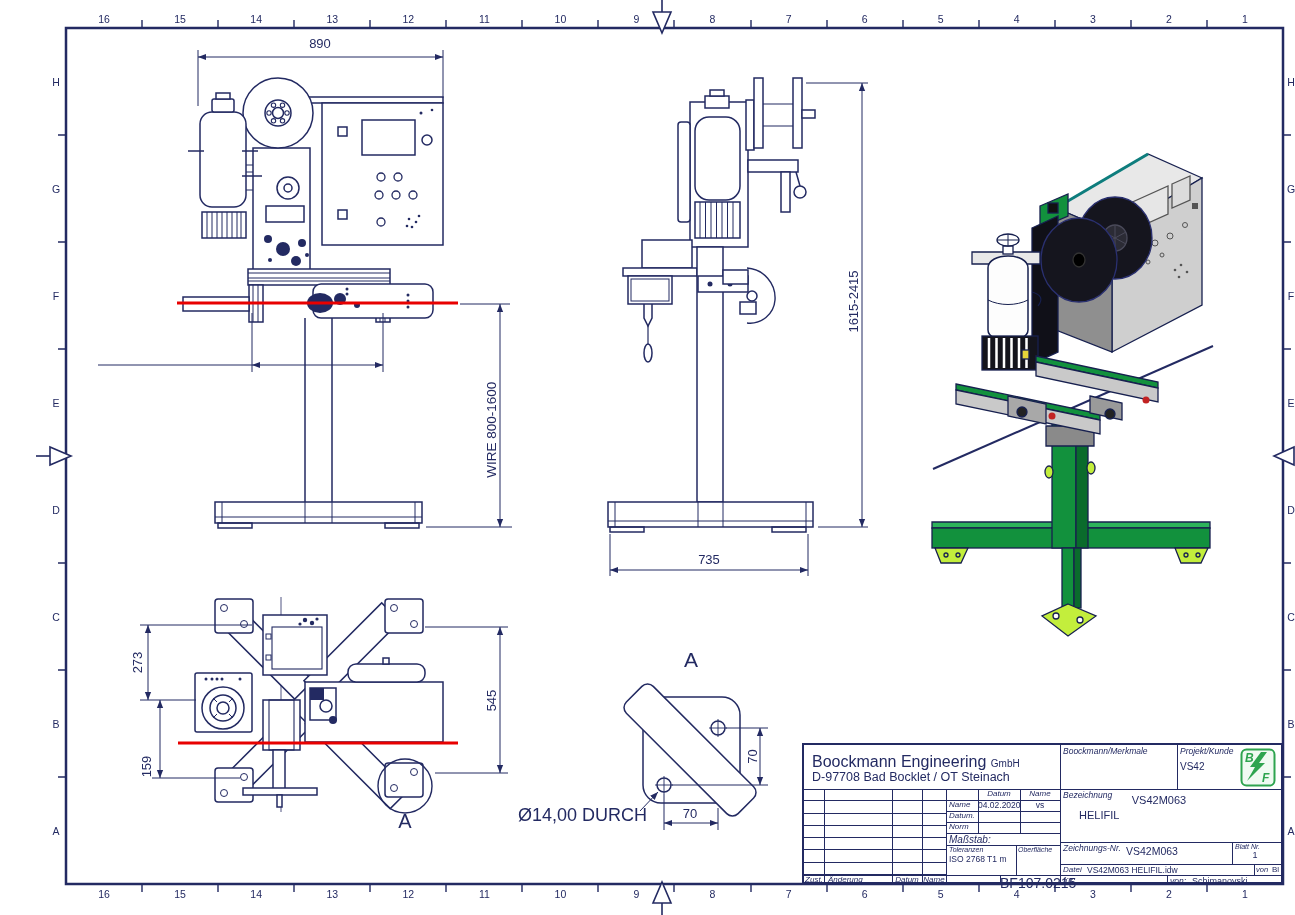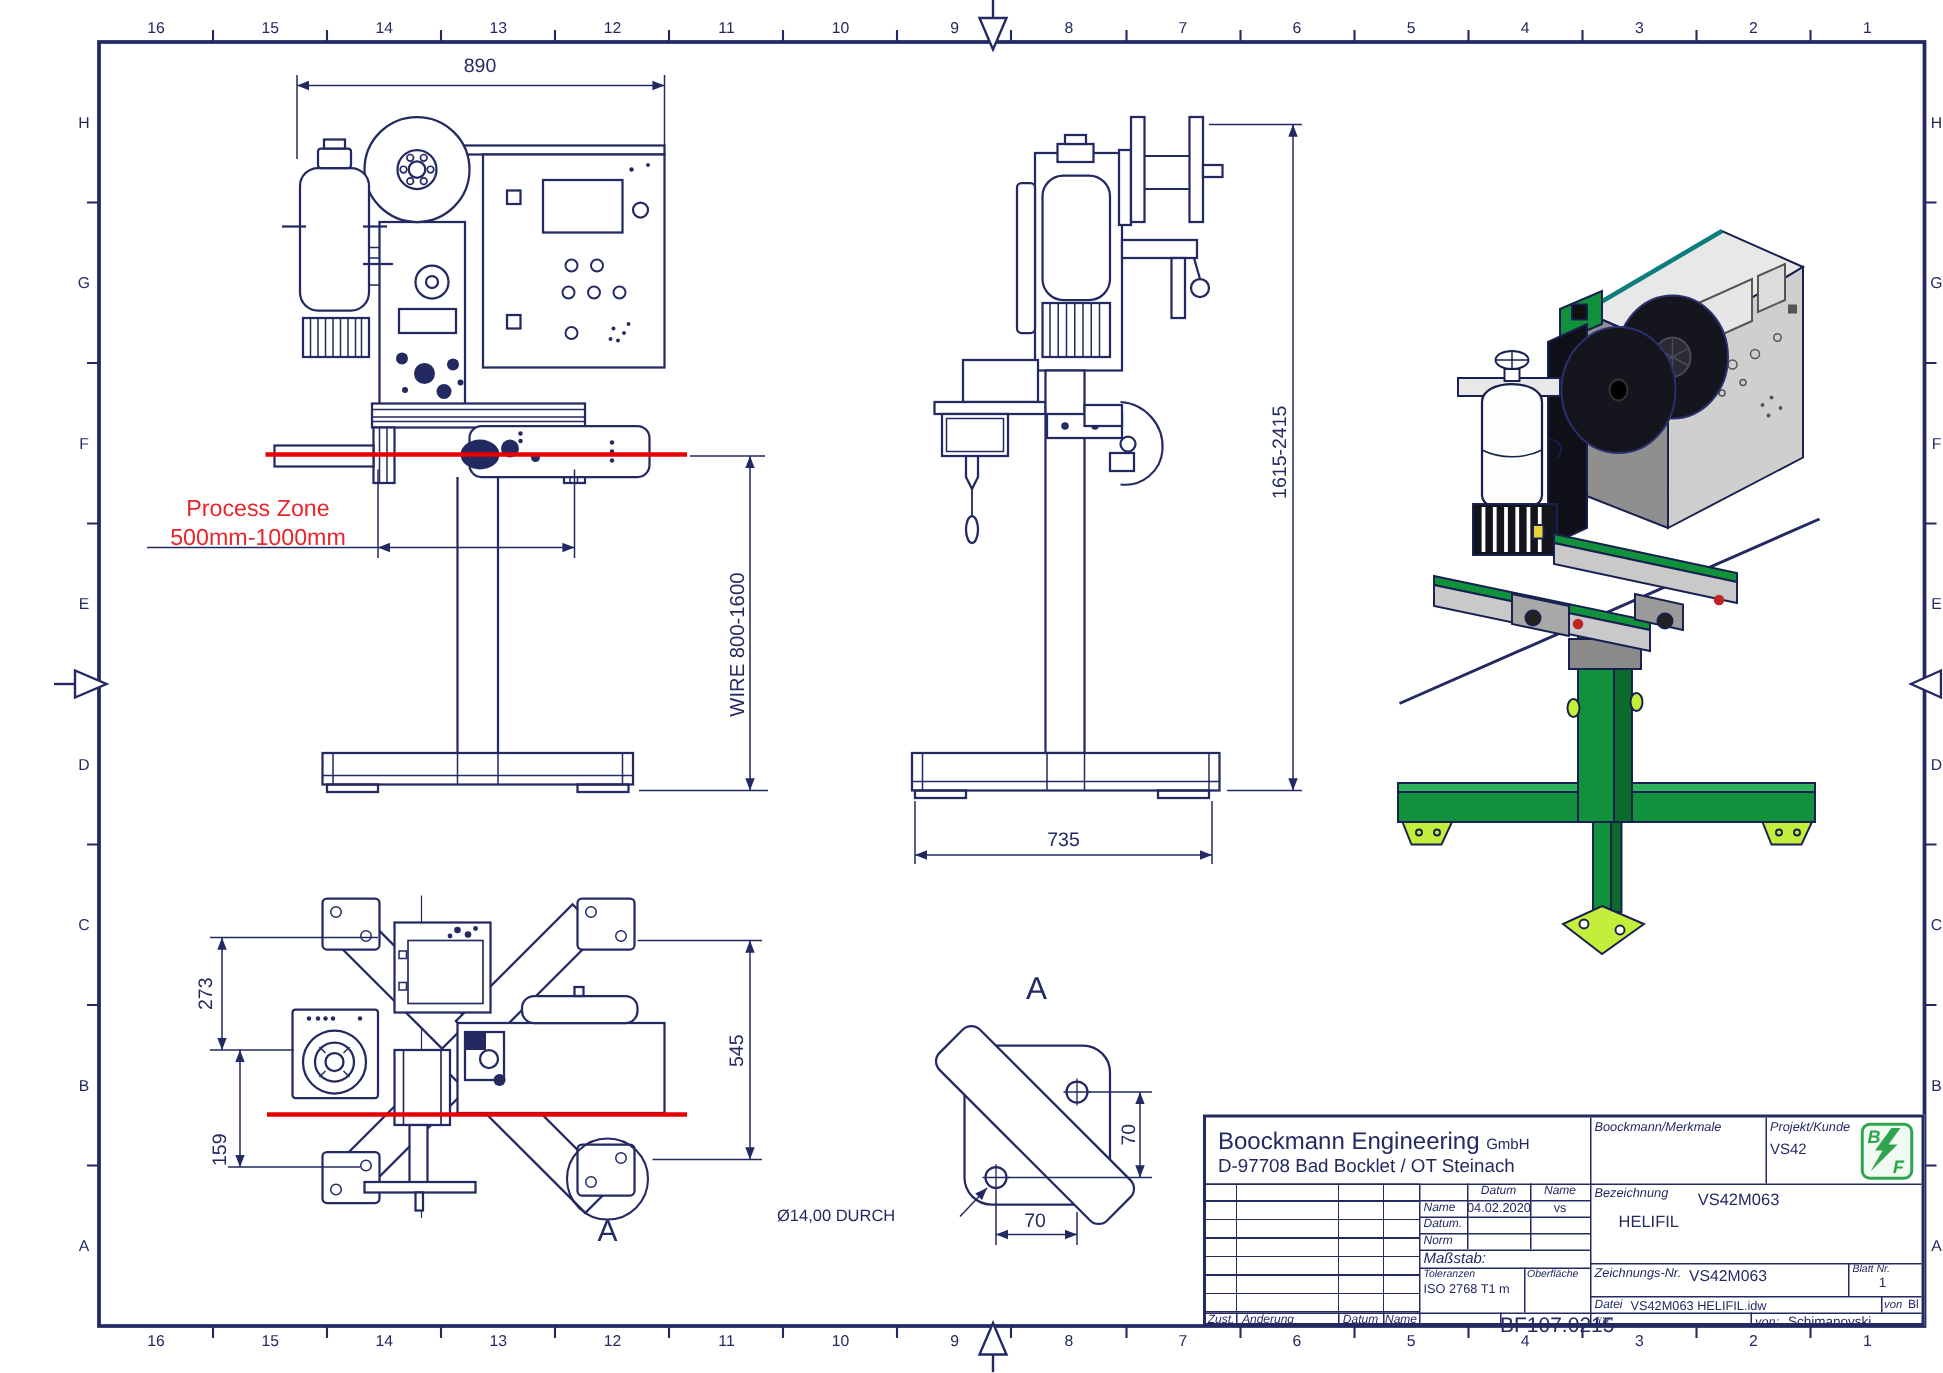--- a/index.html
+++ b/index.html
@@ -455,38 +455,34 @@
       <span>F</span>
       <span>E</span>
       <span>D</span>
       <span>C</span>
       <span>B</span>
       <span>A</span>
     </div>
 
   <div class="dimtext" style="left:295px;top:37px;width:50px">890</div>
 
-  <div class="redtext" style="left:92px;top:330px;width:160px">
-    <div>Process Zone</div>
-    <div>500mm-1000mm</div>
-  </div>
 
   <div class="dimtext rot" style="left:427px;top:423px;width:130px;font-size:13.5px">WIRE 800-1600</div>
   <div class="dimtext rot" style="left:813px;top:295px;width:80px">1615-2415</div>
   <div class="dimtext" style="left:685px;top:553px;width:48px">735</div>
 
   <div class="dimtext rot" style="left:112px;top:656px;width:50px">273</div>
   <div class="dimtext rot" style="left:121px;top:760px;width:50px">159</div>
   <div class="dimtext rot" style="left:466px;top:694px;width:50px">545</div>
   <div class="big-a" style="left:392px;top:810px;width:26px">A</div>
 
   <div class="big-a" style="left:678px;top:648px;width:26px;font-size:21px">A</div>
   <div class="dimtext rot" style="left:727px;top:750px;width:50px">70</div>
   <div class="dimtext" style="left:666px;top:807px;width:48px">70</div>
-  <div class="dimtext" style="left:518px;top:806px;width:120px;text-align:left;font-size:11px">Ø14,00 DURCH</div>
+  <div class="dimtext" style="left:518px;top:806px;width:120px;text-align:left;font-size:18px">Ø14,00 DURCH</div>
 
   <div class="tb">
 
     <div class="tb-hl" style="left:0;top:44px;width:477px"></div>
     <div class="tb-hl" style="left:142px;top:55px;width:114px"></div>
     <div class="tb-hl" style="left:142px;top:66px;width:114px"></div>
     <div class="tb-hl" style="left:142px;top:77px;width:114px"></div>
     <div class="tb-hl" style="left:142px;top:88px;width:114px"></div>
     <div class="tb-hl" style="left:142px;top:100px;width:114px"></div>
     <div class="tb-hl" style="left:0;top:130px;width:477px"></div>

